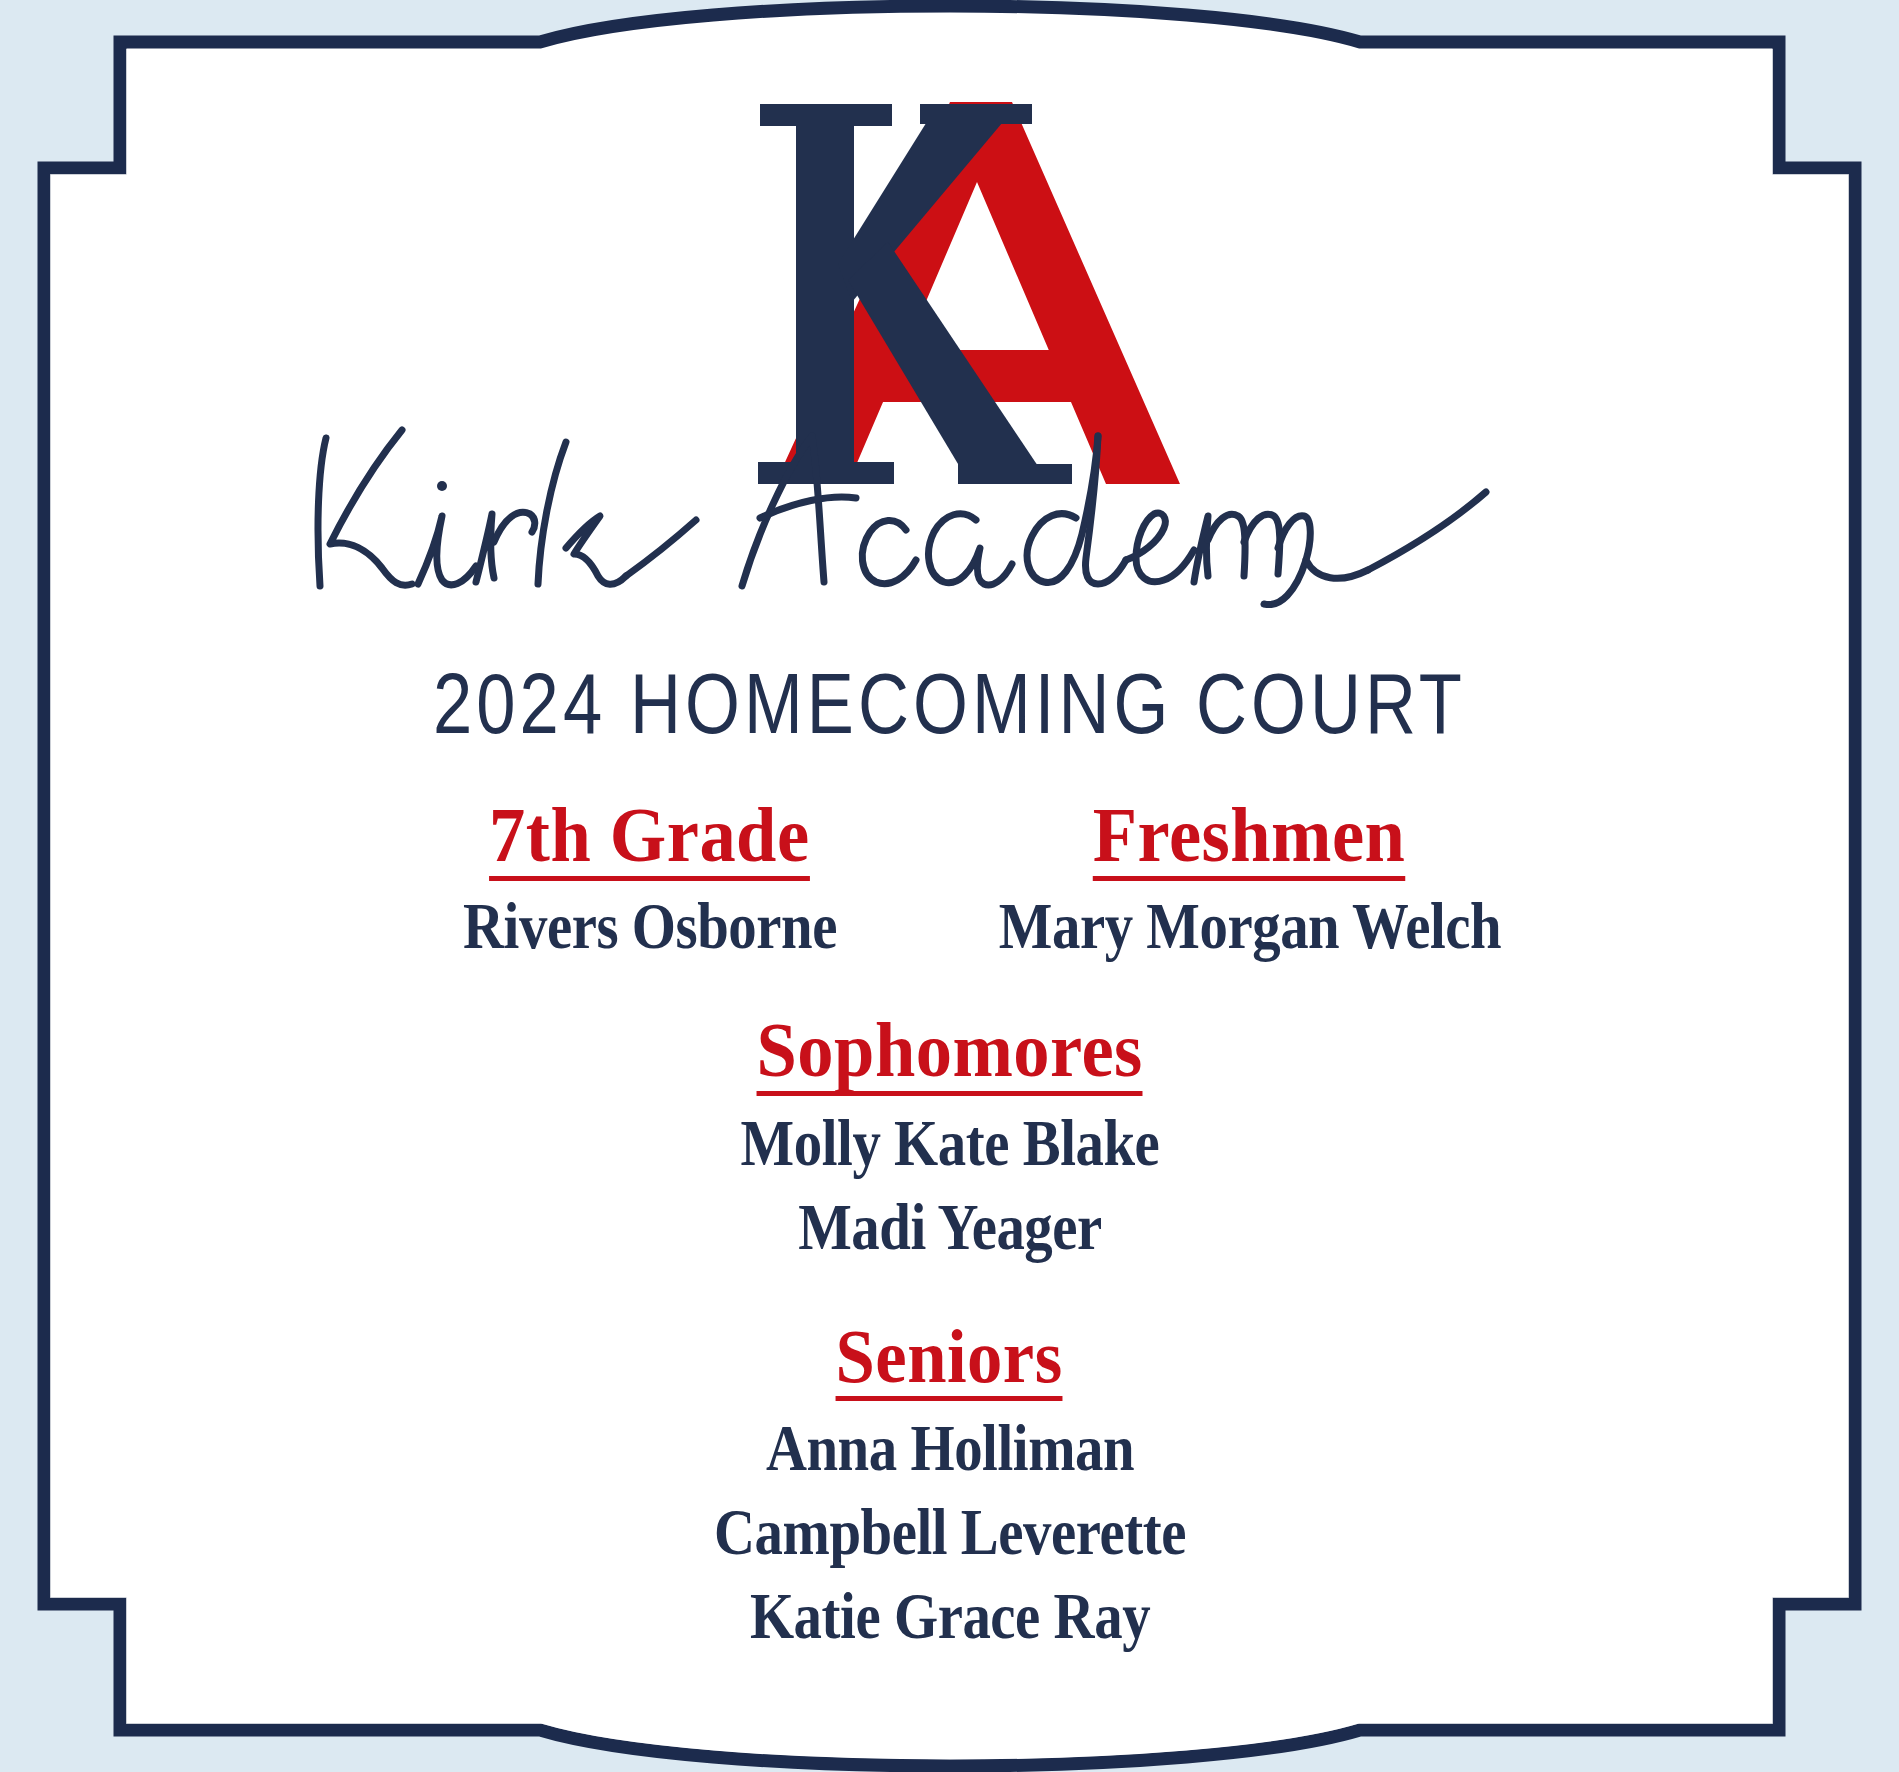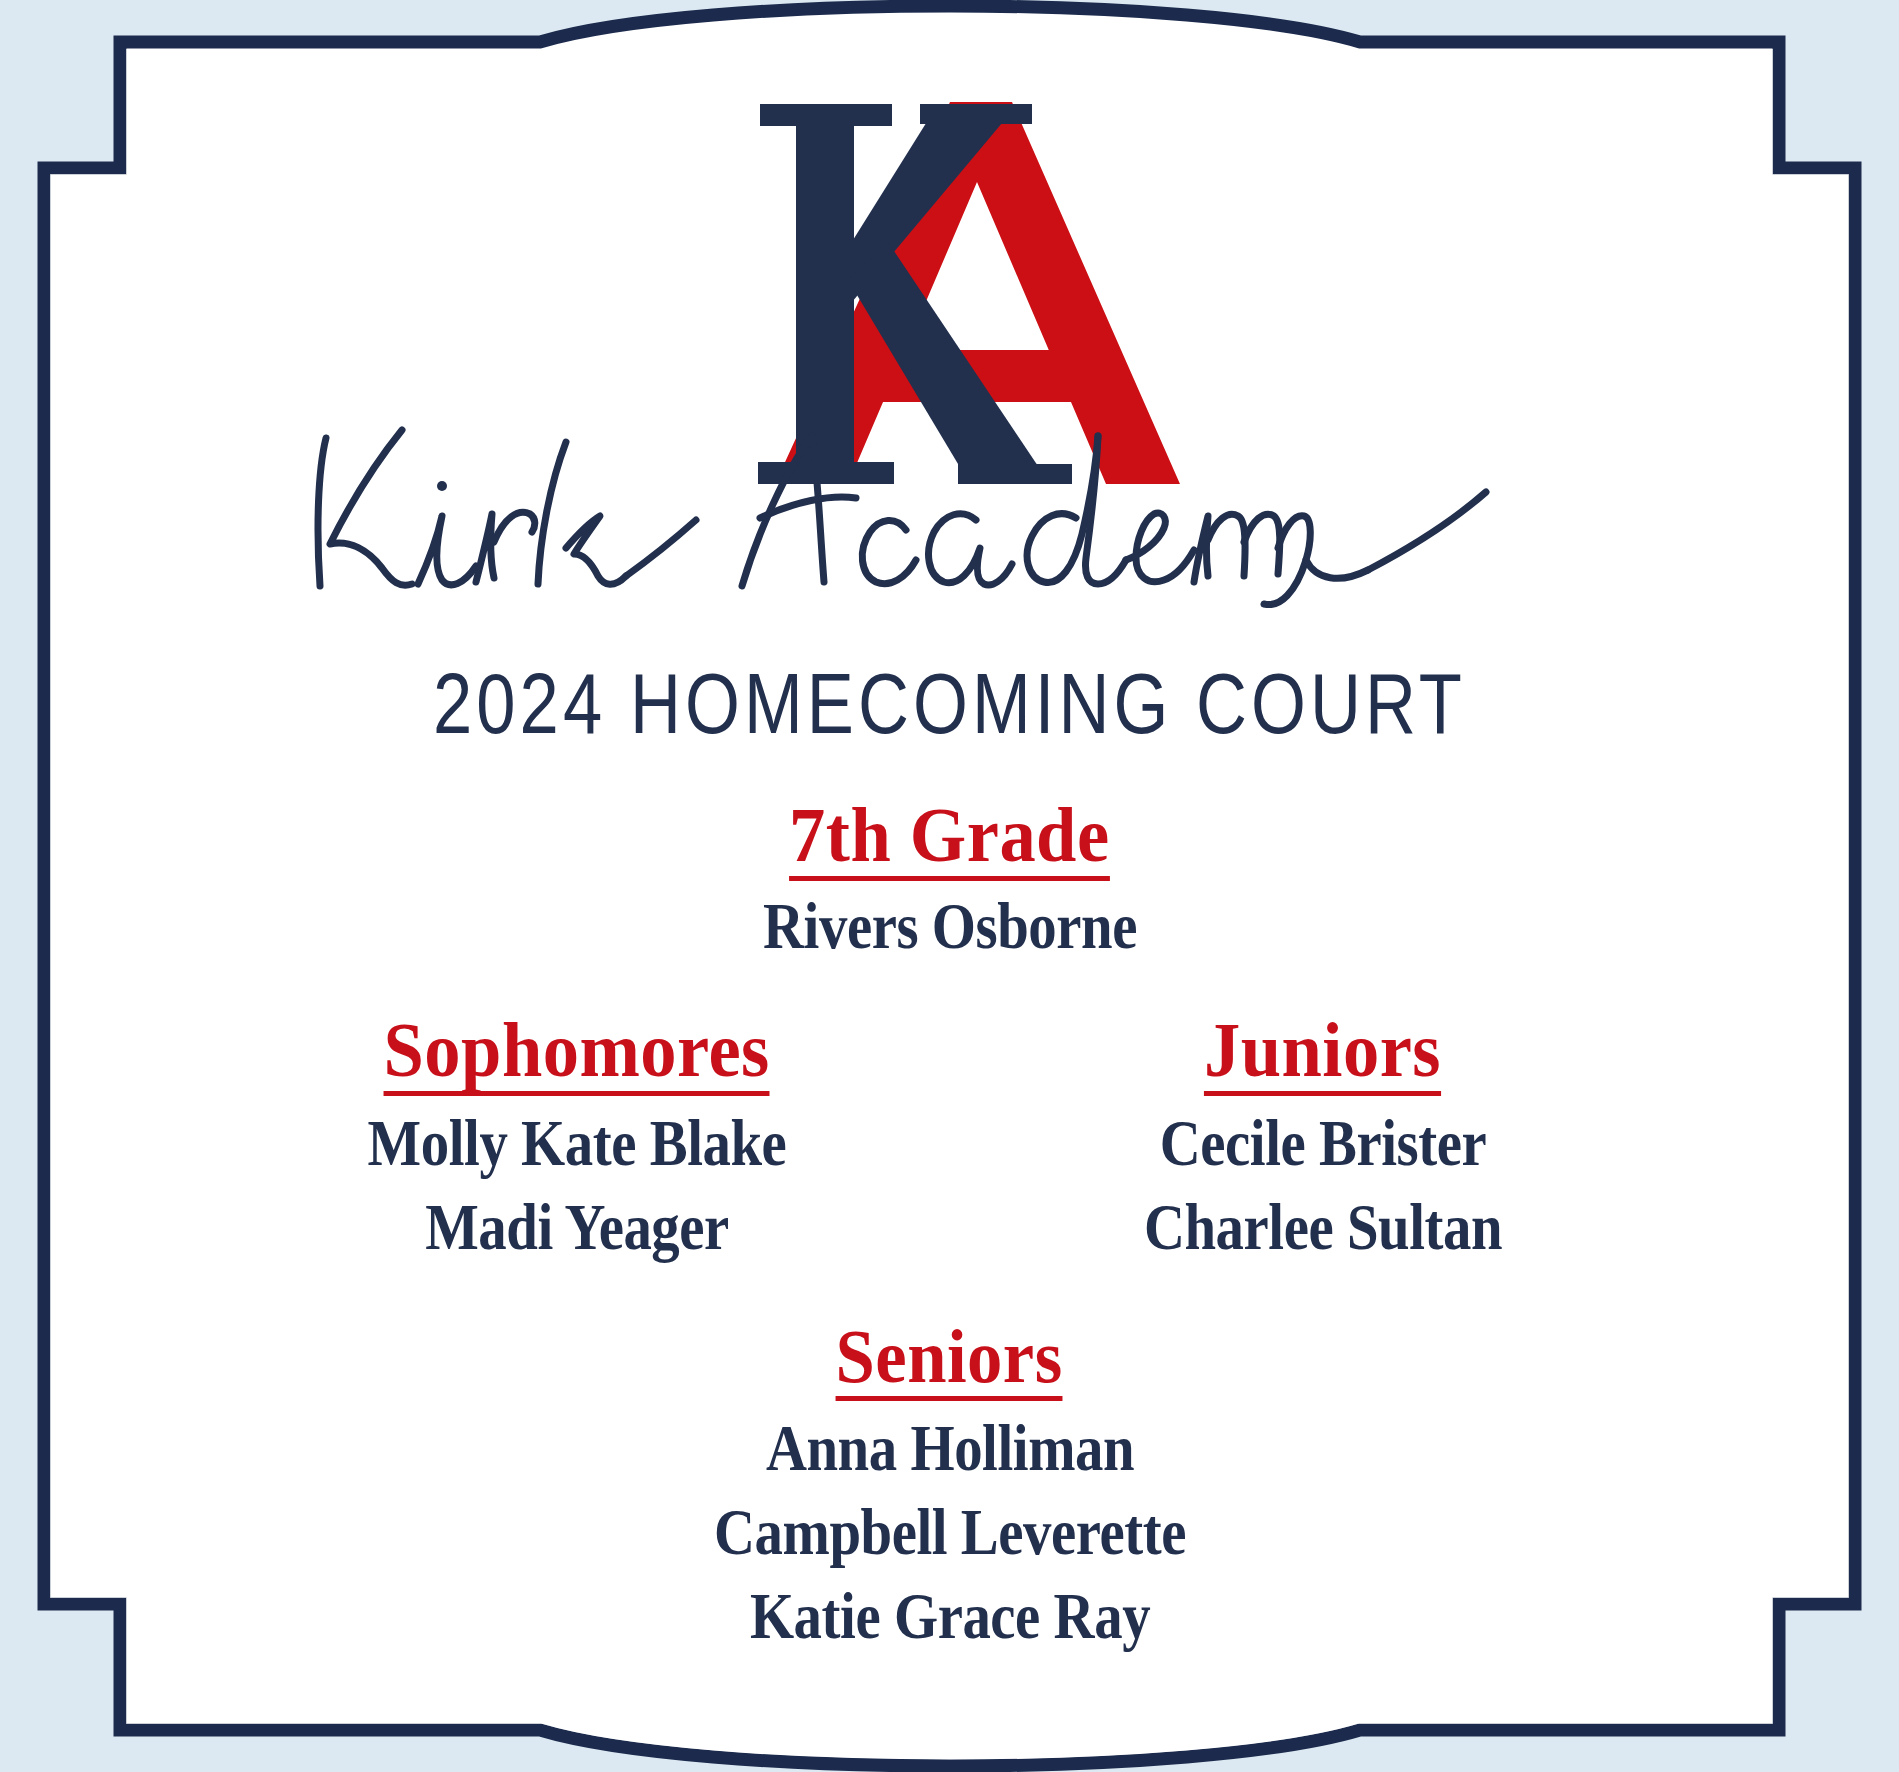--- a/index.html
+++ b/index.html
@@ -279,32 +279,31 @@
 
     <div id="headline">2024 HOMECOMING COURT</div>
 
     <div id="court">
 
       <div class="court-row" id="row-middleschool">
         <div class="court-group">
           <div class="grade-label">7th Grade</div>
           <div class="name">Rivers Osborne</div>
         </div>
+        <div class="court-group">
+          <div class="grade-label">Freshmen</div>
+          <div class="name">Mary Morgan Welch</div>
+        </div>
       </div>
 
       <div class="court-row" id="row-upperlower">
         <div class="court-group">
           <div class="grade-label">Sophomores</div>
           <div class="name">Molly Kate Blake</div>
           <div class="name">Madi Yeager</div>
-        </div>
-        <div class="court-group">
-          <div class="grade-label">Juniors</div>
-          <div class="name">Cecile Brister</div>
-          <div class="name">Charlee Sultan</div>
         </div>
       </div>
 
       <div class="court-row" id="row-seniors">
         <div class="court-group">
           <div class="grade-label">Seniors</div>
           <div class="name">Anna Holliman</div>
           <div class="name">Campbell Leverette</div>
           <div class="name">Katie Grace Ray</div>
         </div>

